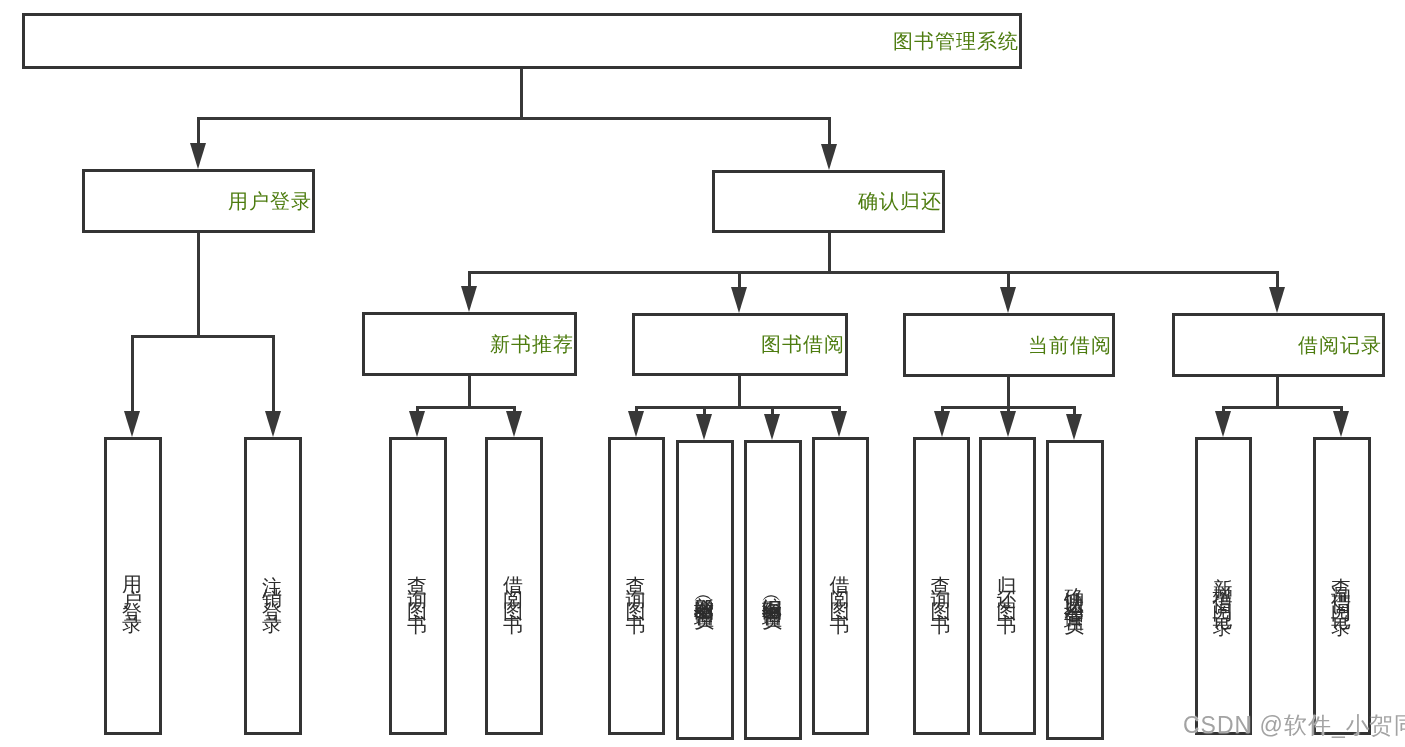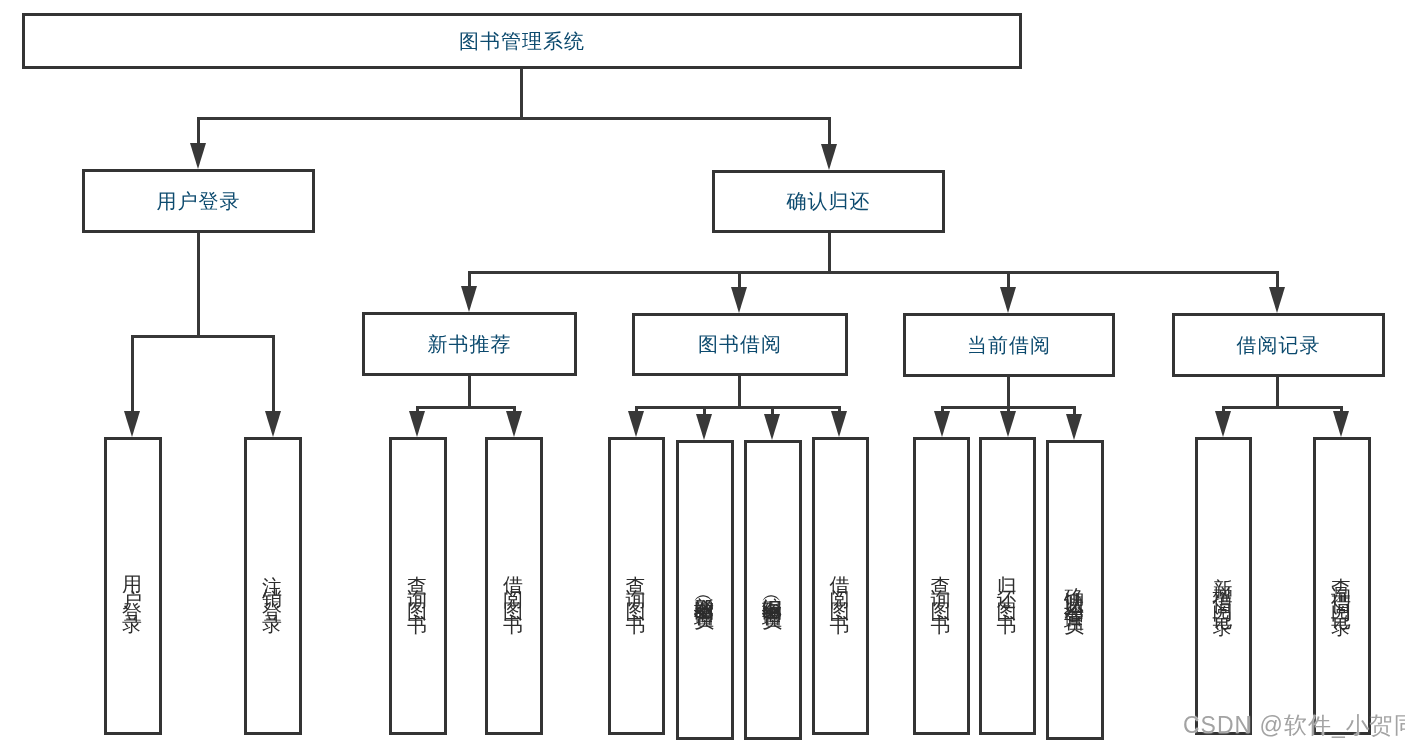--- a/index.html
+++ b/index.html
@@ -12,24 +12,24 @@
     overflow: hidden;
   }
   
   .hbox {
     position: absolute;
     box-sizing: border-box;
     border: 3px solid #343434;
     background: #ffffff;
     display: flex;
     align-items: center;
-    justify-content: center;
+    justify-content: flex-end;
     font-size: 20px;
     letter-spacing: 1px;
-    color: #0c4a6e;
+    color: #4d7c0f;
     white-space: nowrap;
   }
   .vbox {
     position: absolute;
     box-sizing: border-box;
     border: 3px solid #343434;
     background: #ffffff;
     display: flex;
     align-items: center;
     justify-content: center;

